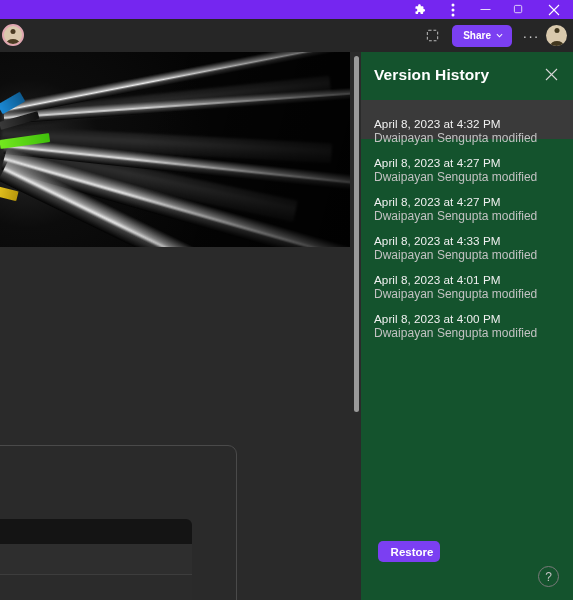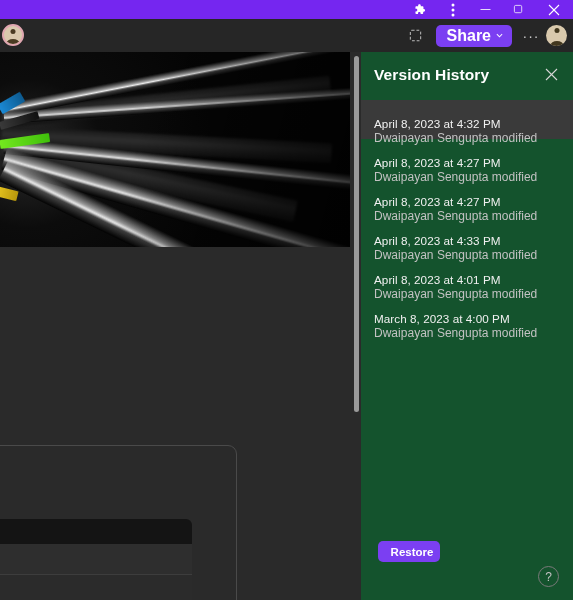--- a/index.html
+++ b/index.html
@@ -59,21 +59,21 @@
   .icon-btn {
     width: 28px; height: 26px;
     display: flex; align-items: center; justify-content: center;
     color: #c9c9c9; border-radius: 4px;
   }
   .share-btn {
     height: 22px; padding: 0 9px 0 11px;
     background: #7b3ff2; color: #fff;
     border-radius: 5px;
     display: flex; align-items: center; gap: 5px;
-    font-size: 16px; font-weight: bold;
+    font-size: 10px; font-weight: bold;
     margin: 0 6px 0 6px;
   }
   .share-btn .chev { font-size: 8px; opacity: .95; }
   .dots-btn { font-size: 14px; letter-spacing: 1px; color: #c9c9c9;
               width: 26px; display:flex; align-items:center; justify-content:center; }
   .avatar-right {
     width: 21px; height: 21px; border-radius: 50%;
     background: #d9c9ad; position: relative; overflow: hidden;
     margin-left: 2px; margin-right: 2px;
   }
@@ -353,21 +353,21 @@
         </div>
         <div class="version-item">
           <div class="v-date">April 8, 2023 at 4:33 PM</div>
           <div class="v-sub">Dwaipayan Sengupta modified</div>
         </div>
         <div class="version-item">
           <div class="v-date">April 8, 2023 at 4:01 PM</div>
           <div class="v-sub">Dwaipayan Sengupta modified</div>
         </div>
         <div class="version-item">
-          <div class="v-date">March 8, 2023 at 4:00 PM</div>
+          <div class="v-date">April 8, 2023 at 4:00 PM</div>
           <div class="v-sub">Dwaipayan Sengupta modified</div>
         </div>
       </div>
 
     <div class="restore-btn">Restore</div>
 
     <div class="help-btn">?</div>
   </div>
 
 </div>

